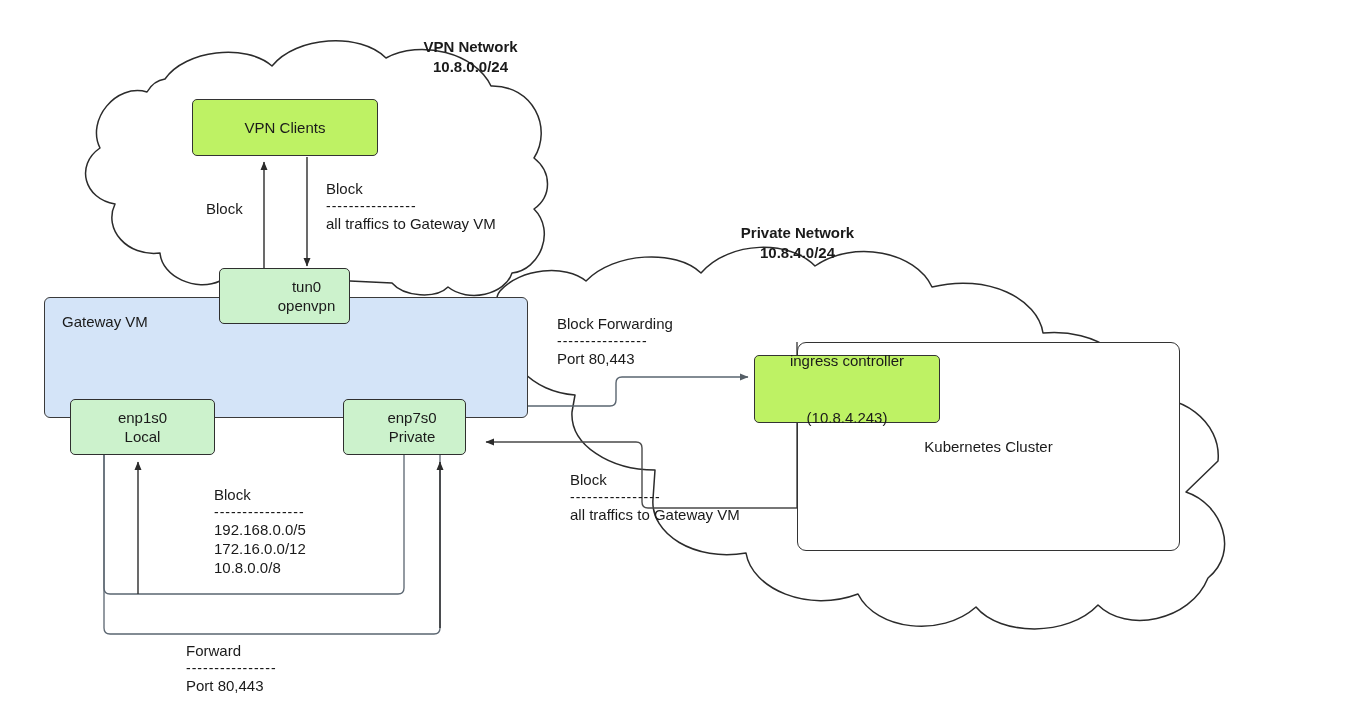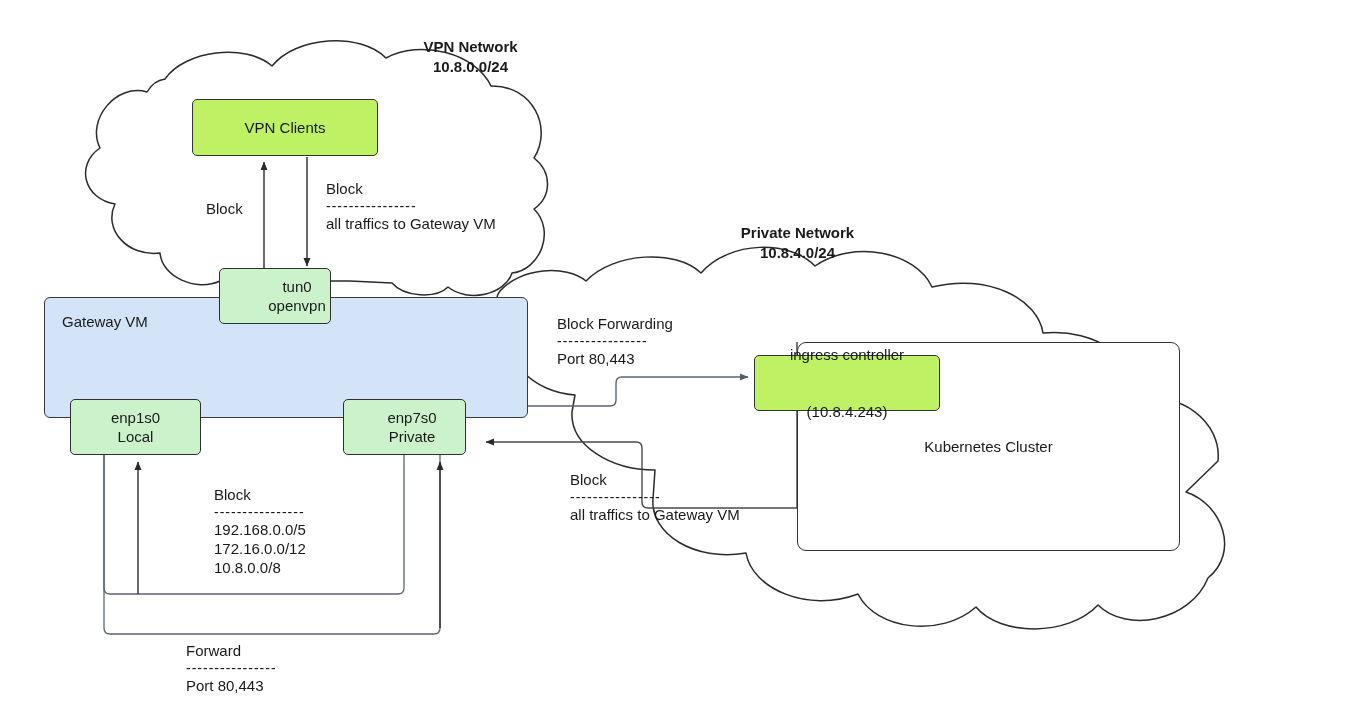--- a/index.html
+++ b/index.html
@@ -199,36 +199,36 @@
   <div class="vm-region-label" style="left:62px; top:313px;">Gateway VM</div>
 
   <div class="k8s-box" style="left:797px; top:342px; width:383px; height:209px;">
     <div class="k8s-label" style="left:0; top:95px;">Kubernetes Cluster</div>
   </div>
 
   <div class="node node-plain" style="left:192px; top:99px; width:186px; height:57px;">
     <span>VPN Clients</span>
   </div>
 
-  <div class="node node-green" style="left:219px; top:268px; width:112px; height:56px;padding-left:44px;">
+  <div class="node node-green" style="left:219px; top:268px; width:131px; height:56px;padding-left:44px;">
     <span>tun0</span>
     <span>openvpn</span>
   </div>
 
-  <div class="node node-green" style="left:70px; top:399px; width:131px; height:56px;">
+  <div class="node node-green" style="left:70px; top:399px; width:145px; height:56px;">
     <span>enp1s0</span>
     <span>Local</span>
   </div>
 
   <div class="node node-green" style="left:343px; top:399px; width:123px; height:56px;padding-left:15px;">
     <span>enp7s0</span>
     <span>Private</span>
   </div>
 
-  <div class="node node-plain" style="left:754px; top:355px; width:186px; height:56px;gap:38px;">
+  <div class="node node-plain" style="left:754px; top:355px; width:186px; height:68px;gap:38px;">
     <span>ingress controller</span>
     <span>(10.8.4.243)</span>
   </div>
 
   <div class="annot" style="left:206px; top:199px;">
     <span class="head">Block</span>
   </div>
 
   <div class="annot" style="left:326px; top:179px;">
     <span class="head">Block</span>

